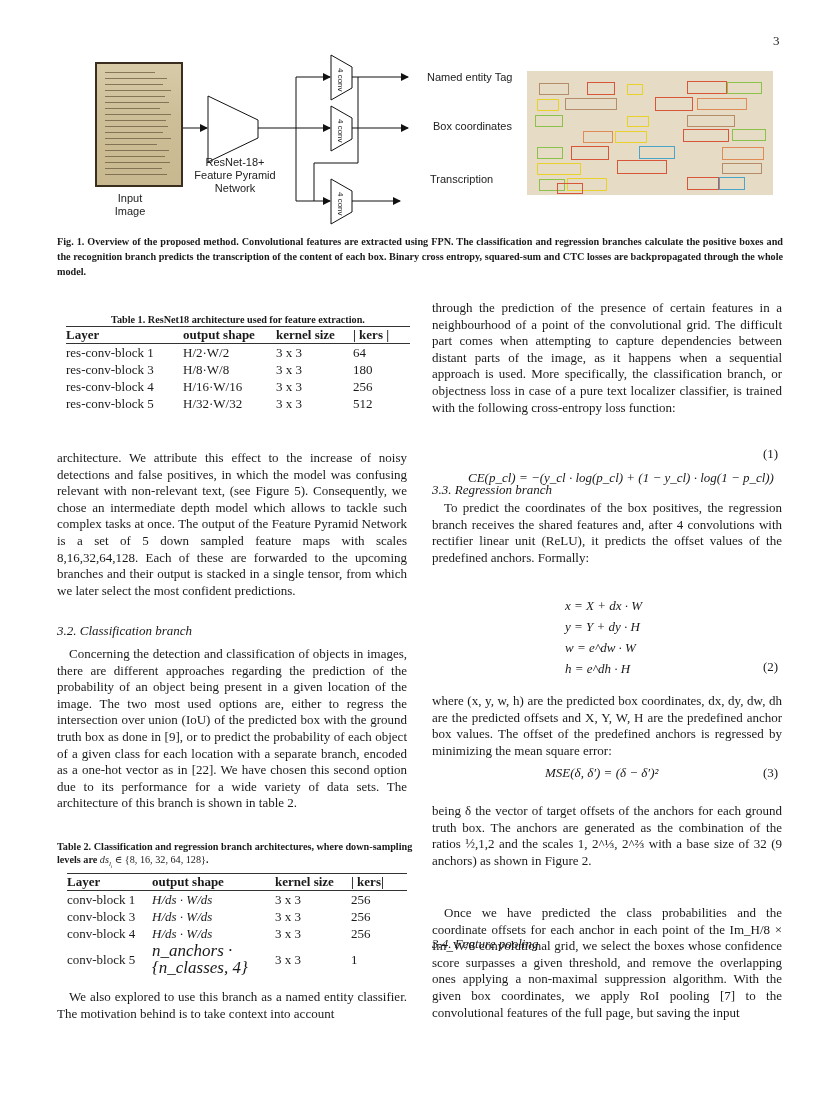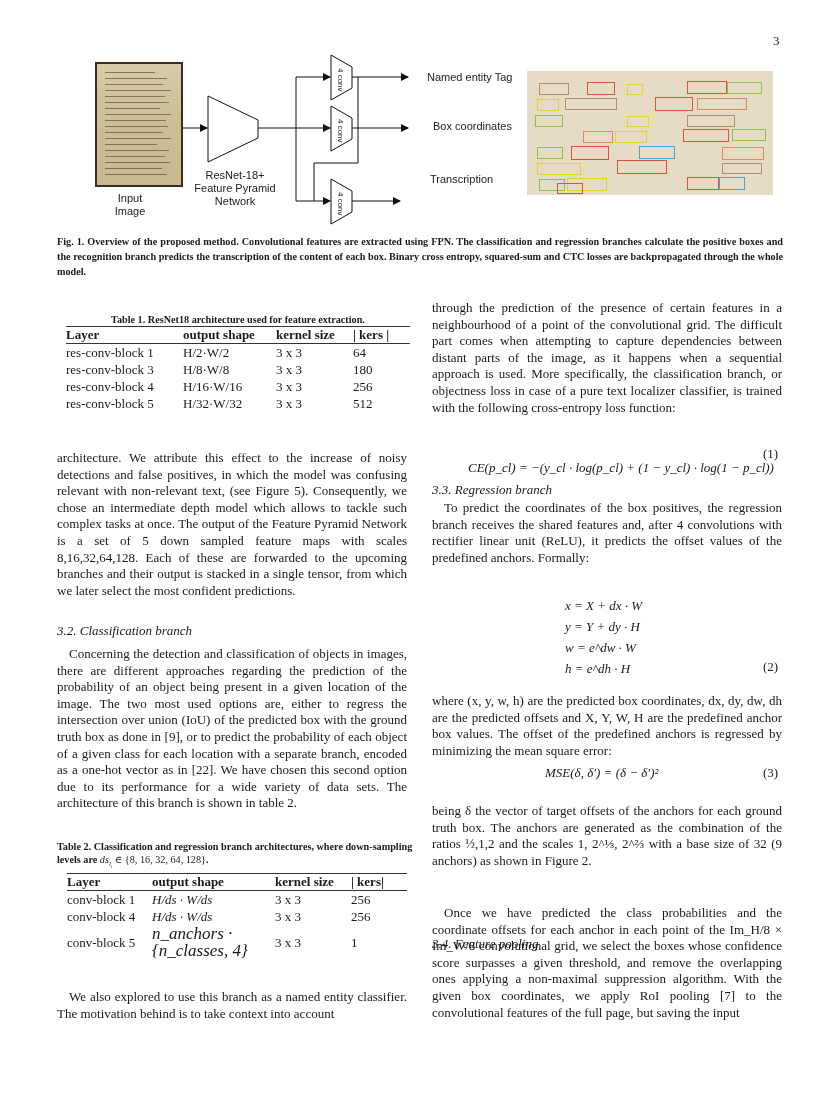--- a/index.html
+++ b/index.html
@@ -105,21 +105,21 @@
       <line x1="268" y1="123" x2="224" y2="123"></line>
       <line x1="224" y1="123" x2="224" y2="161"></line>
     </g>
     <g font-family="Liberation Sans, DejaVu Sans, sans-serif" font-size="8" fill="#222">
       <text transform="translate(248,28) rotate(90)">4 conv</text>
       <text transform="translate(248,79) rotate(90)">4 conv</text>
       <text transform="translate(248,152) rotate(90)">4 conv</text>
     </g>
   </svg>
 
-  <div class="diag-label" style="left:95px;top:129px;width:100px;">
+  <div class="diag-label" style="left:95px;top:116px;width:100px;">
     <div>ResNet-18+</div>
     <div>Feature Pyramid</div>
     <div>Network</div>
   </div>
   <div class="out-label" style="left:337px;top:31px;">Named entity Tag</div>
   <div class="out-label" style="left:343px;top:80px;">Box coordinates</div>
   <div class="out-label" style="left:340px;top:133px;">Transcription</div>
 
   <div class="output-img">
     <div class="bx" style="left:12px;top:12px;width:30px;height:12px;border-color:#b58b6a"></div>
@@ -213,39 +213,45 @@
       </tr>
     </thead>
     <tbody>
       <tr>
           <td>conv-block 1</td>
           <td style="font-style:italic">H/ds · W/ds</td>
           <td>3 x 3</td>
           <td>256</td>
         </tr>
       <tr>
+          <td>conv-block 3</td>
+          <td style="font-style:italic">H/ds · W/ds</td>
+          <td>3 x 3</td>
+          <td>256</td>
+        </tr>
+      <tr>
           <td>conv-block 4</td>
           <td style="font-style:italic">H/ds · W/ds</td>
           <td>3 x 3</td>
           <td>256</td>
         </tr>
       <tr>
           <td>conv-block 5</td>
           <td style="font-style:italic;font-size:17px">n_anchors · {n_classes, 4}</td>
           <td>3 x 3</td>
           <td>1</td>
         </tr>
     </tbody>
   </table>
 </div>
 
 <div class="abs para indent" style="left:57px;top:989px;width:350px;">We also explored to use this branch as a named entity classifier.  The motivation behind is to take context into account</div>
 
 <div class="abs para" style="left:432px;top:300px;width:350px;">through the prediction of the presence of certain features in a neighbourhood of a point of the convolutional grid.  The difficult part comes when attempting to capture dependencies between distant parts of the image, as it happens when a sequential approach is used.  More specifically, the classification branch, or objectness loss in case of a pure text localizer classifier, is trained with the following cross-entropy loss function:</div>
-<div class="abs eq" style="left:468px;top:460px;">CE(p_cl) = −(y_cl · log(p_cl) + (1 − y_cl) · log(1 − p_cl))</div>
+<div class="abs eq" style="left:468px;top:470px;">CE(p_cl) = −(y_cl · log(p_cl) + (1 − y_cl) · log(1 − p_cl))</div>
 <div class="abs eq eqnum" style="left:763px;top:446px;">(1)</div>
 
 <div class="abs sec" style="left:432px;top:482px;">3.3.  Regression branch</div>
 <div class="abs para indent" style="left:432px;top:500px;width:350px;">To predict the coordinates of the box positives, the regression branch receives the shared features and, after 4 convolutions with rectifier linear unit (ReLU), it predicts the offset values of the predefined anchors. Formally:</div>
 
 <div class="abs eq" style="left:565px;top:595px;line-height:21px;">
   <div>x = X + dx · W</div>
   <div>y = Y + dy · H</div>
   <div>w = e^dw · W</div>
   <div>h = e^dh · H</div>

